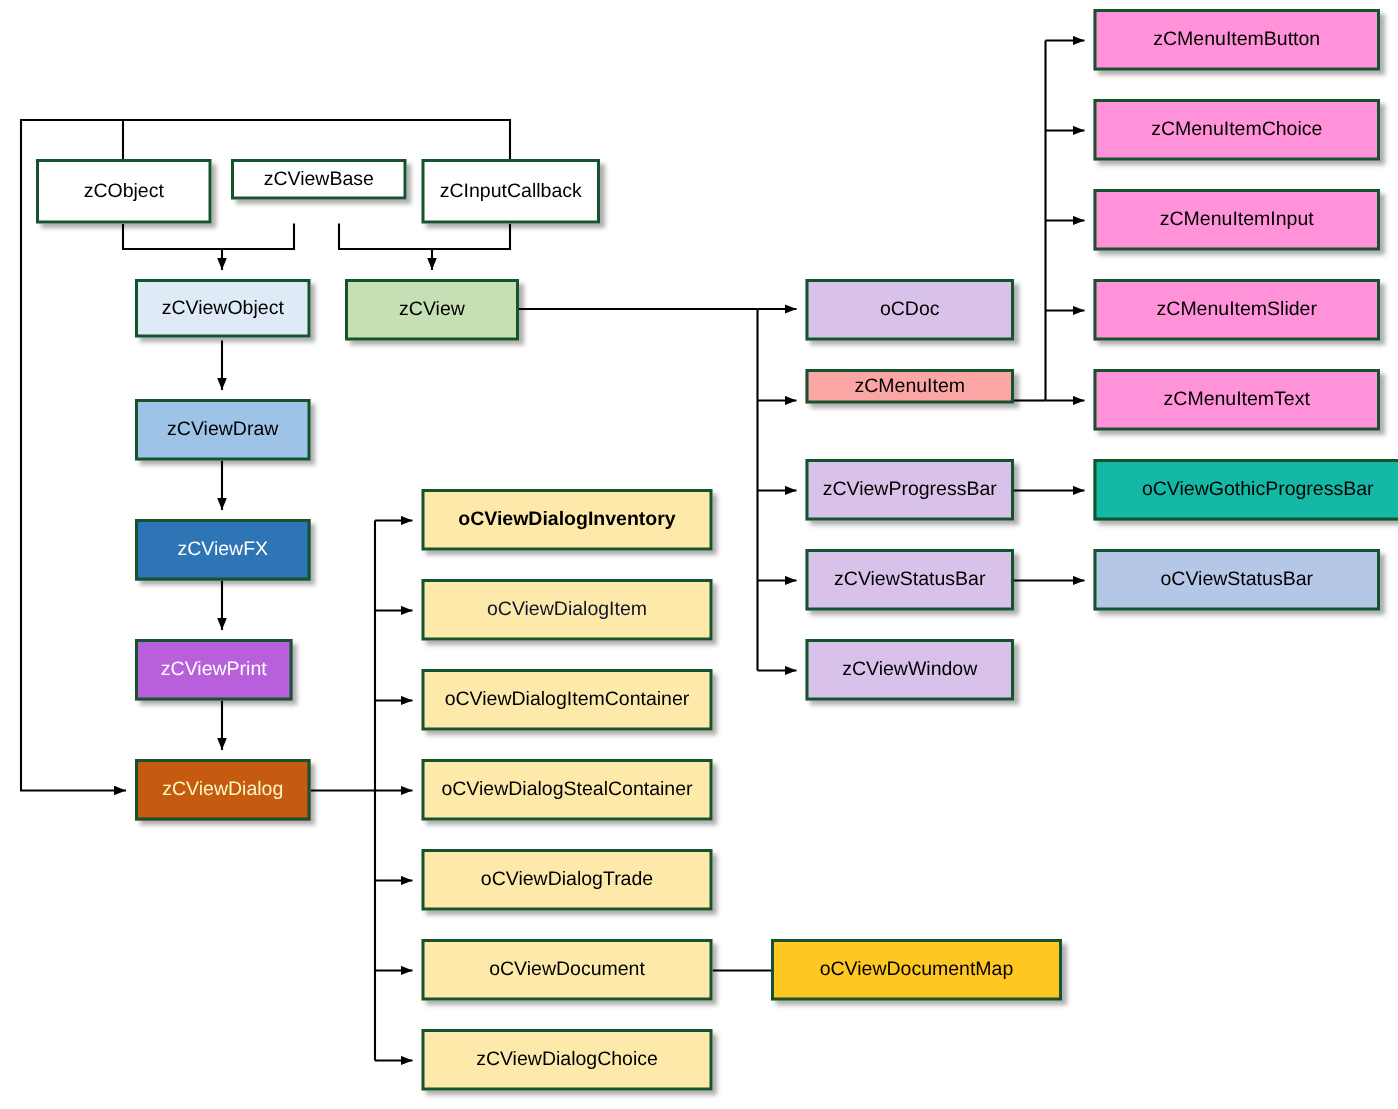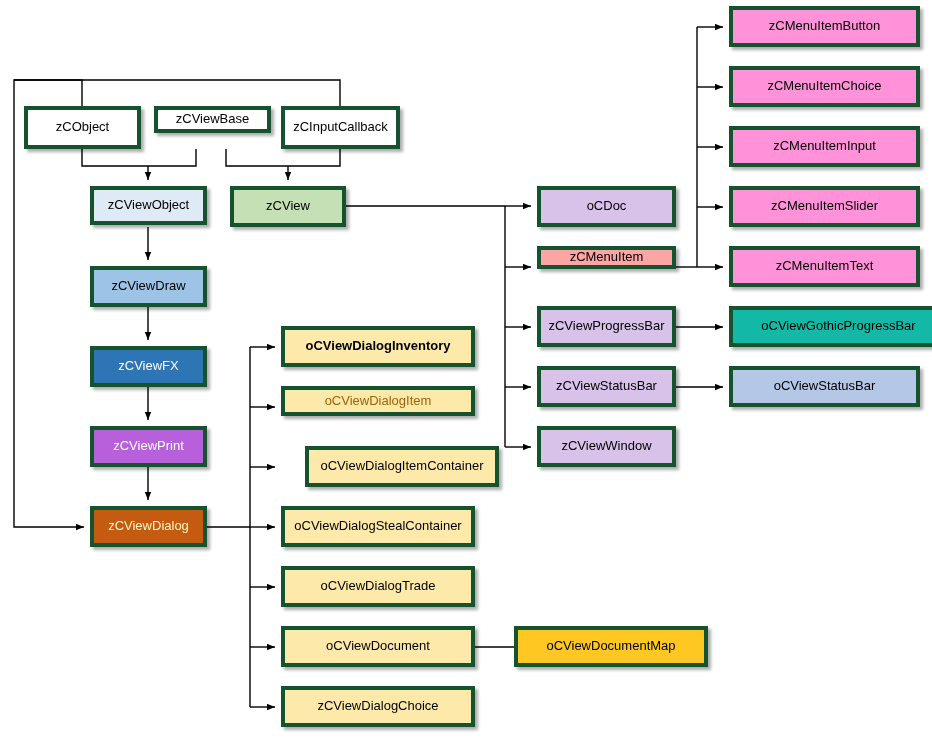--- a/index.html
+++ b/index.html
@@ -24,21 +24,21 @@
     height: 739px;
     pointer-events: none;
   }
   .node {
     position: absolute;
     box-sizing: border-box;
     display: flex;
     align-items: center;
     justify-content: center;
     text-align: center;
-    border: 4px solid #14532d;
+    border: 2px solid #14532d;
     font-size: 13px;
     line-height: 1.1;
     color: #000000;
     box-shadow: 3px 3px 3px rgba(0,0,0,0.32);
     padding: 0 4px;
     z-index: 2;
     white-space: nowrap;
   }
 </style>
 </head>
@@ -102,25 +102,25 @@
       <path d="M676,387 L723,387" marker-end="url(#arrow)"></path>
     </g>
   </svg>
 <div class="node" style="left: 24px; top: 106px; width: 117px; height: 43px; background: rgb(255, 255, 255); color: rgb(0, 0, 0);">zCObject</div>
     <div class="node" style="left: 154px; top: 106px; width: 117px; height: 27px; background: rgb(255, 255, 255); color: rgb(0, 0, 0);">zCViewBase</div>
     <div class="node" style="left: 281px; top: 106px; width: 119px; height: 43px; background: rgb(255, 255, 255); color: rgb(0, 0, 0);">zCInputCallback</div>
     <div class="node" style="left: 90px; top: 186px; width: 117px; height: 39px; background: rgb(222, 234, 246); color: rgb(0, 0, 0);">zCViewObject</div>
     <div class="node" style="left: 230px; top: 186px; width: 116px; height: 41px; background: rgb(197, 224, 180); color: rgb(0, 0, 0);">zCView</div>
     <div class="node" style="left: 90px; top: 266px; width: 117px; height: 41px; background: rgb(157, 195, 230); color: rgb(0, 0, 0);">zCViewDraw</div>
     <div class="node" style="left: 90px; top: 346px; width: 117px; height: 41px; background: rgb(46, 117, 182); color: rgb(255, 255, 255);">zCViewFX</div>
-    <div class="node" style="left: 90px; top: 426px; width: 117px; height: 41px; background: rgb(184, 96, 220); color: rgb(255, 255, 255);">zCViewPrint</div>
+    <div class="node" style="left: 90px; top: 426px; width: 105px; height: 41px; background: rgb(184, 96, 220); color: rgb(255, 255, 255);">zCViewPrint</div>
     <div class="node" style="left: 90px; top: 506px; width: 117px; height: 41px; background: rgb(197, 90, 17); color: #fef9c3;">zCViewDialog</div>
     <div class="node" style="left: 281px; top: 326px; width: 194px; height: 41px; background: rgb(253, 233, 169); color: rgb(0, 0, 0); font-weight: bold;">oCViewDialogInventory</div>
-    <div class="node" style="left: 281px; top: 386px; width: 194px; height: 30px; background: rgb(253, 233, 169); color: #a16207;">oCViewDialogItem</div>
-    <div class="node" style="left: 281px; top: 446px; width: 194px; height: 41px; background: rgb(253, 233, 169); color: rgb(0, 0, 0); margin-left: 24px;">oCViewDialogItemContainer</div>
+    <div class="node" style="left: 281px; top: 386px; width: 194px; height: 41px; background: rgb(253, 233, 169); color: #0f172a;">oCViewDialogItem</div>
+    <div class="node" style="left: 281px; top: 446px; width: 194px; height: 41px; background: rgb(253, 233, 169); color: rgb(0, 0, 0);">oCViewDialogItemContainer</div>
     <div class="node" style="left: 281px; top: 506px; width: 194px; height: 41px; background: rgb(253, 233, 169); color: rgb(0, 0, 0);">oCViewDialogStealContainer</div>
     <div class="node" style="left: 281px; top: 566px; width: 194px; height: 41px; background: rgb(253, 233, 169); color: rgb(0, 0, 0);">oCViewDialogTrade</div>
     <div class="node" style="left: 281px; top: 626px; width: 194px; height: 41px; background: rgb(253, 233, 169); color: rgb(0, 0, 0);">oCViewDocument</div>
     <div class="node" style="left: 281px; top: 686px; width: 194px; height: 41px; background: rgb(253, 233, 169); color: rgb(0, 0, 0);">zCViewDialogChoice</div>
     <div class="node" style="left: 514px; top: 626px; width: 194px; height: 41px; background: rgb(255, 199, 34); color: rgb(0, 0, 0);">oCViewDocumentMap</div>
     <div class="node" style="left: 537px; top: 186px; width: 139px; height: 41px; background: rgb(217, 194, 234); color: rgb(0, 0, 0);">oCDoc</div>
     <div class="node" style="left: 537px; top: 246px; width: 139px; height: 23px; background: #fca5a5; color: rgb(0, 0, 0);">zCMenuItem</div>
     <div class="node" style="left: 537px; top: 306px; width: 139px; height: 41px; background: rgb(217, 194, 234); color: rgb(0, 0, 0);">zCViewProgressBar</div>
     <div class="node" style="left: 537px; top: 366px; width: 139px; height: 41px; background: rgb(217, 194, 234); color: rgb(0, 0, 0);">zCViewStatusBar</div>
     <div class="node" style="left: 537px; top: 426px; width: 139px; height: 41px; background: rgb(217, 194, 234); color: rgb(0, 0, 0);">zCViewWindow</div>

